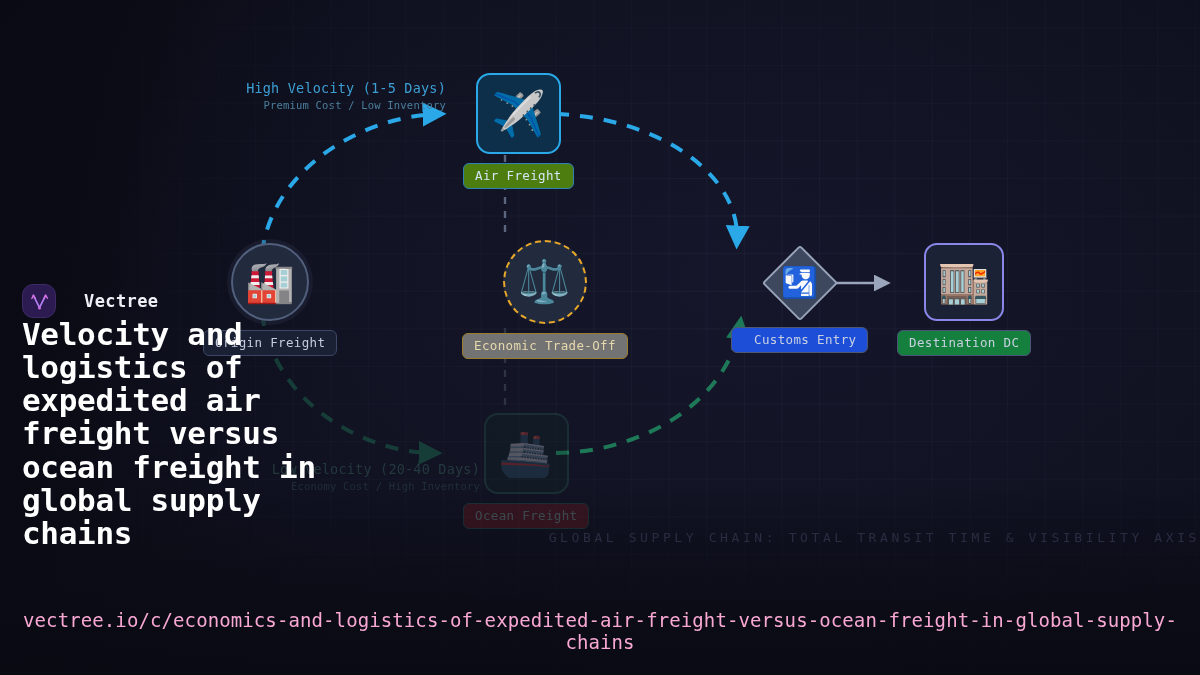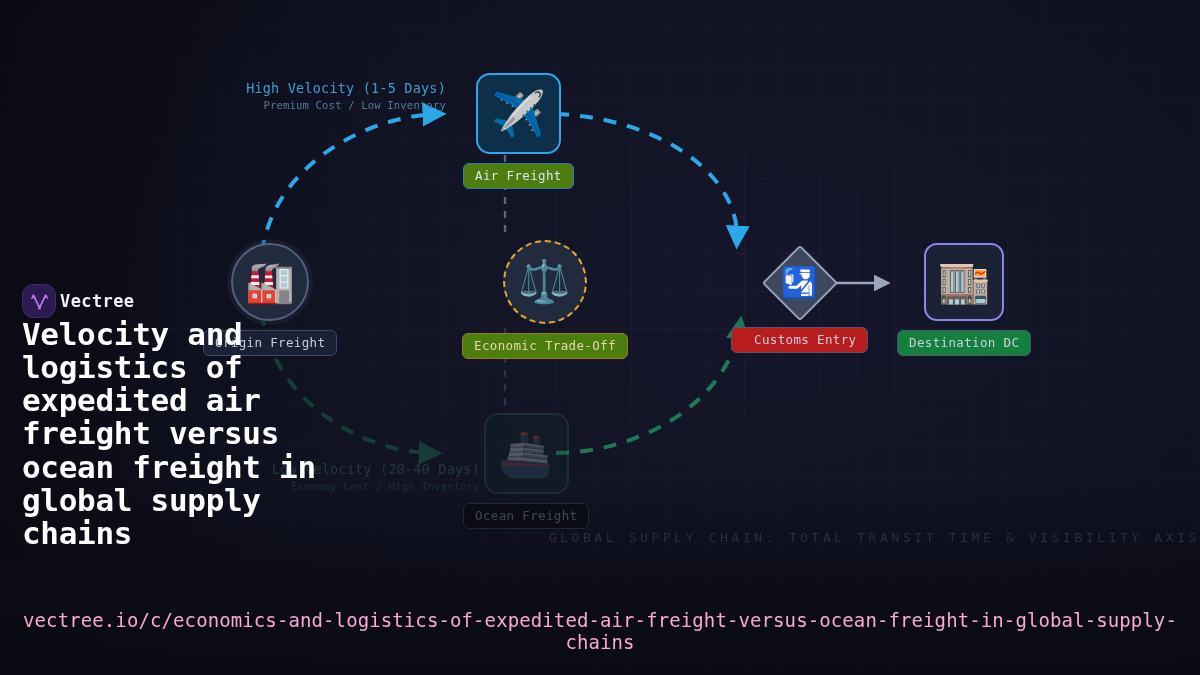--- a/index.html
+++ b/index.html
@@ -81,61 +81,61 @@
   #n-air .glyph{ font-size:44px; }
   #n-air .chip{ background:#4d7c0f; border:1px solid #2d7fb4; color:#d5e6f5; }
 
   
   #n-econ{ left:462px; top:240px; }
   #n-econ .shape{
     width:84px; height:84px; border-radius:50%;
     background:#222a3d; border:2.5px dashed #e8a82a;
   }
   #n-econ .glyph{ font-size:42px; }
-  #n-econ .chip{ background:#4d7c0f; border:1px solid #9a7d2c; color:#e6d8ad; }
+  #n-econ .chip{ background:#737373; border:1px solid #9a7d2c; color:#e6d8ad; }
 
   
   #n-sea{ left:463px; top:413px; opacity:.30; }
   #n-sea .shape{
     width:85px; height:81px; border-radius:14px;
     background:#0f2a25; border:2px solid #2e6b58;
   }
   #n-sea .glyph{ font-size:44px; }
-  #n-sea .chip{ background:#000000; border:1px solid #356b59; color:#9cc4b4; }
+  #n-sea .chip{ background:#7f1d1d; border:1px solid #356b59; color:#9cc4b4; }
 
   
   #n-customs{ left:731px; top:245px; }
   #n-customs .shape{ width:76px; height:76px; }
   #n-customs .dia{
     position:absolute; left:50%; top:50%; width:54px; height:54px;
     margin:-27px 0 0 -27px; transform:rotate(45deg);
     background:#3d475e; border:2px solid #98a3ba; border-radius:3px;
   }
   #n-customs .glyph{ font-size:30px; position:relative; z-index:2; }
-  #n-customs .chip{ background:#b91c1c; border:1px solid #4d5873; color:#c8d0e2; margin-top:6px;padding-left:22px; }
+  #n-customs .chip{ background:#1d4ed8; border:1px solid #4d5873; color:#c8d0e2; margin-top:6px;padding-left:22px; }
 
   
   #n-dest{ left:897px; top:243px; }
   #n-dest .shape{
     width:80px; height:78px; border-radius:13px;
     background:#1c2236; border:2.5px solid #8b87e8;
   }
   #n-dest .glyph{ font-size:42px; }
   #n-dest .chip{ background:#15803d; border:1px solid #4a5476; color:#c8d0e2; }
 
   
   #axis-cap{
     position:absolute; left:0; right:0; top:530px; text-align:right;
     font-size:13px; letter-spacing:3.6px; color:#2a2d42;
   }
 
   
   #brand{
     position:absolute; left:22px; top:284px;
-    display:flex; align-items:center; gap:4px;
+    display:flex; align-items:center; gap:28px;
   }
   #brand .mark{
     width:34px; height:34px; border-radius:11px;
     background:#2b1b50; border:1px solid #3d2a66;
     display:flex; align-items:center; justify-content:center;
   }
   #brand .mark svg{ display:block; }
   #brand .bname{
     font-size:17px; font-weight:700; color:#eef0f6; letter-spacing:.4px;
   }

